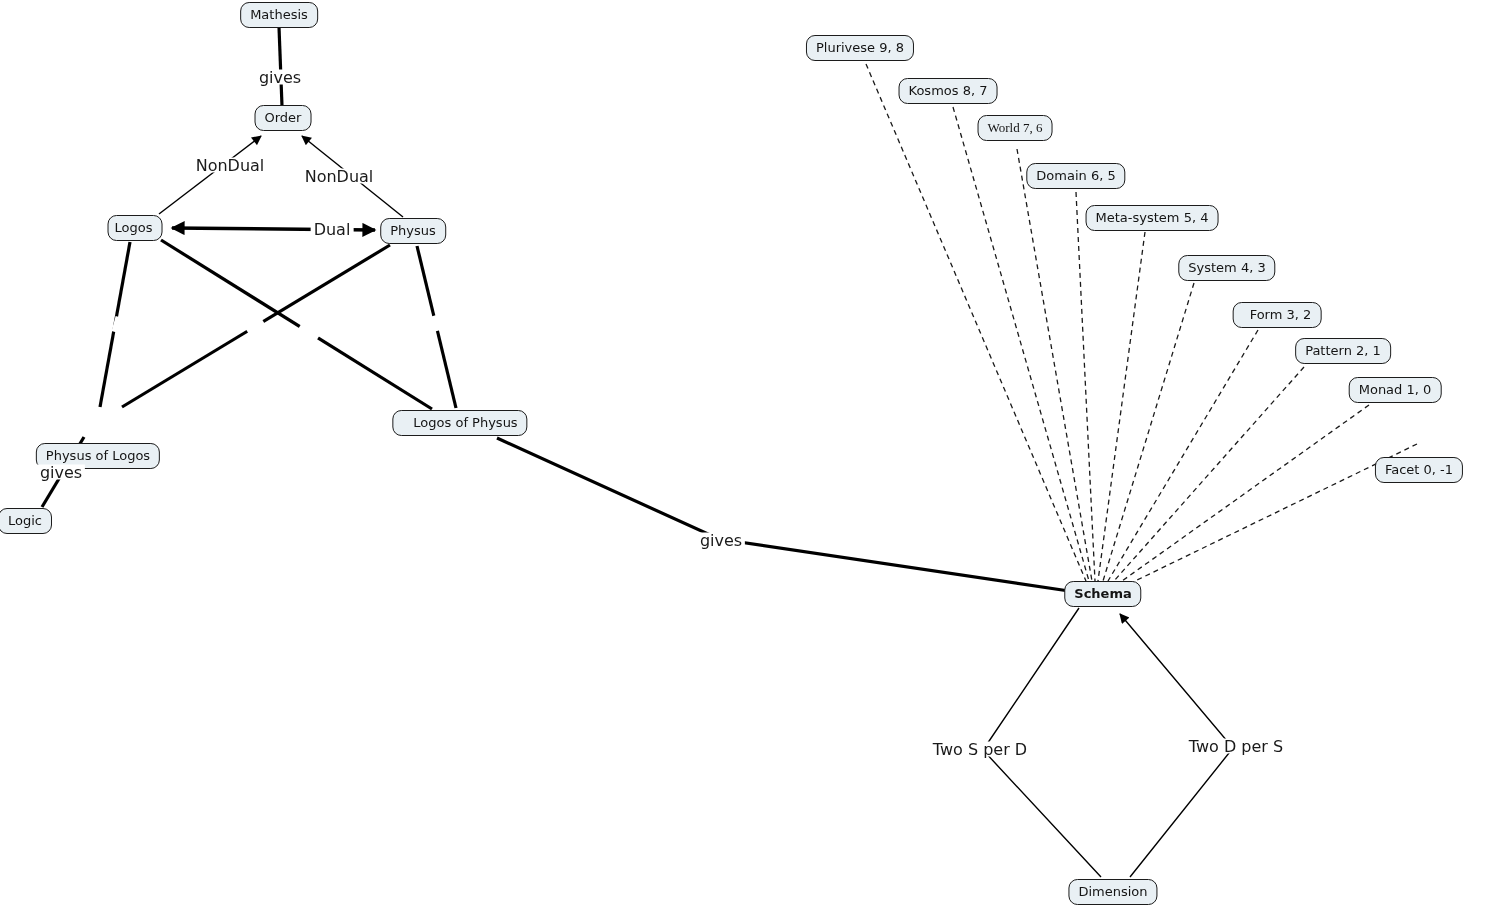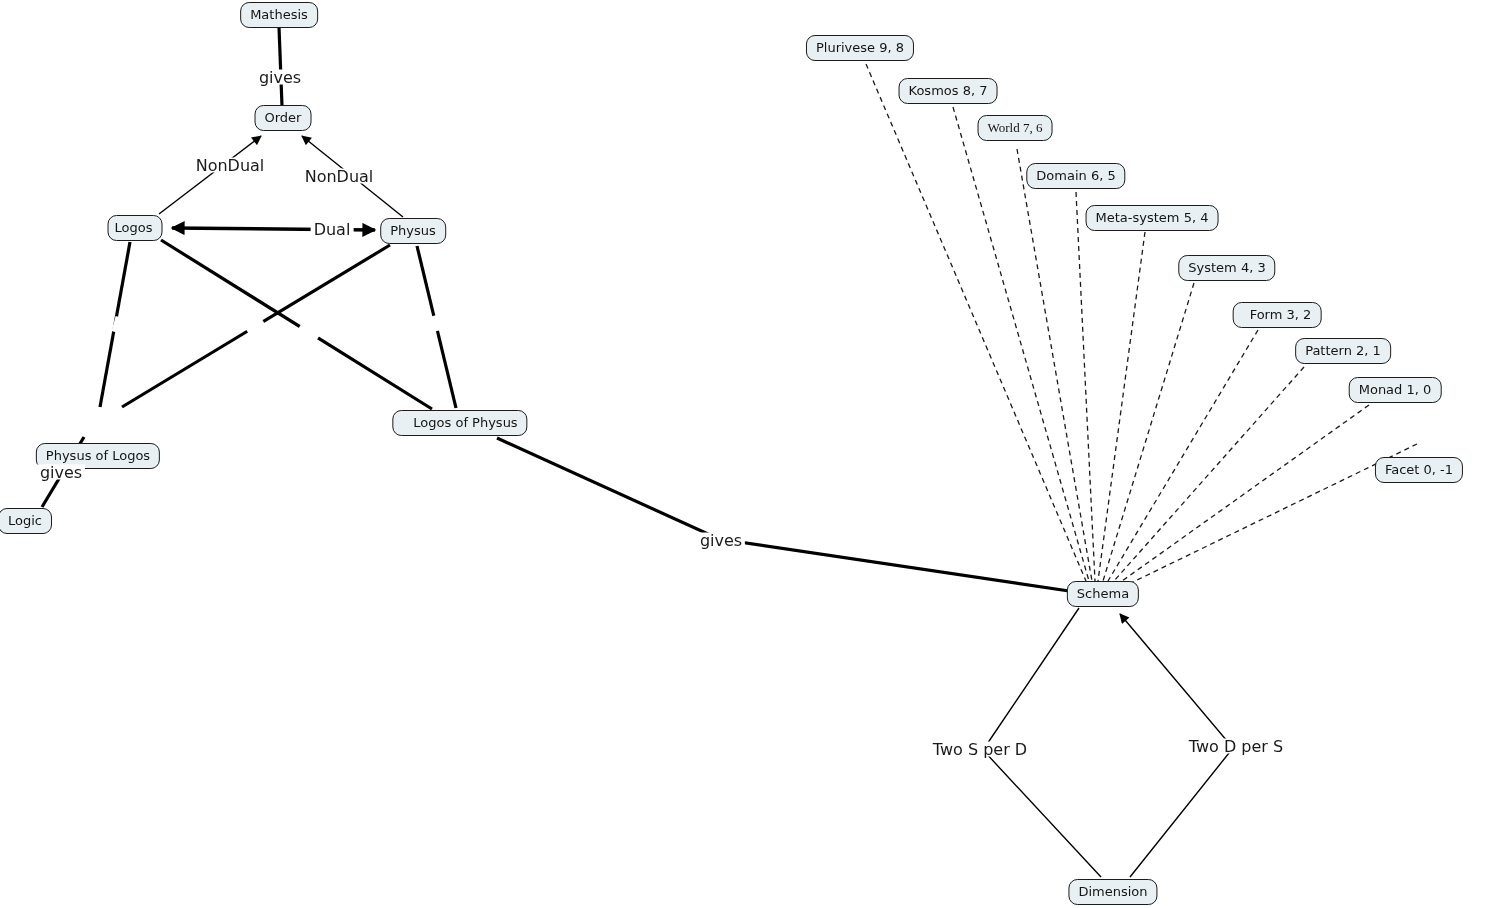--- a/index.html
+++ b/index.html
@@ -96,21 +96,21 @@
     <polyline points="1130,877 1233,748 1120,614" fill="none" stroke="#000" stroke-width="1.4" marker-end="url(#ah)"></polyline>
   </svg>
 
   <div class="node" style="left:279px; top:15px;">Mathesis</div>
   <div class="node" style="left:283px; top:118px;">Order</div>
   <div class="node" style="left:135px; top:228px;padding-left:6px;">Logos</div>
   <div class="node" style="left:413px; top:231px;">Physus</div>
   <div class="node" style="left:98px;  top:422px;margin-top:34px;">Physus of Logos</div>
   <div class="node" style="left:460px; top:423px;padding-left:20px;">Logos of Physus</div>
   <div class="node" style="left:25px;  top:521px;">Logic</div>
-  <div class="node" style="left:1103px;top:594px;">Schema</div>
+  <div class="node" style="left:1103px;top:594px;font-weight:bold;">Schema</div>
   <div class="node" style="left:1113px;top:892px;">Dimension</div>
   <div class="node" style="left:860px; top:48px;">Plurivese 9, 8</div>
   <div class="node" style="left:948px; top:91px;">Kosmos 8, 7</div>
   <div class="node" style="left:1015px;top:128px;font-family:Liberation Serif, serif;">World 7, 6</div>
   <div class="node" style="left:1076px;top:176px;">Domain 6, 5</div>
   <div class="node" style="left:1152px;top:218px;">Meta-system 5, 4</div>
   <div class="node" style="left:1227px;top:268px;">System 4, 3</div>
   <div class="node" style="left:1277px;top:315px;padding-left:16px;">Form 3, 2</div>
   <div class="node" style="left:1327px;top:351px;margin-left:16px;">Pattern 2, 1</div>
   <div class="node" style="left:1395px;top:390px;">Monad 1, 0</div>

